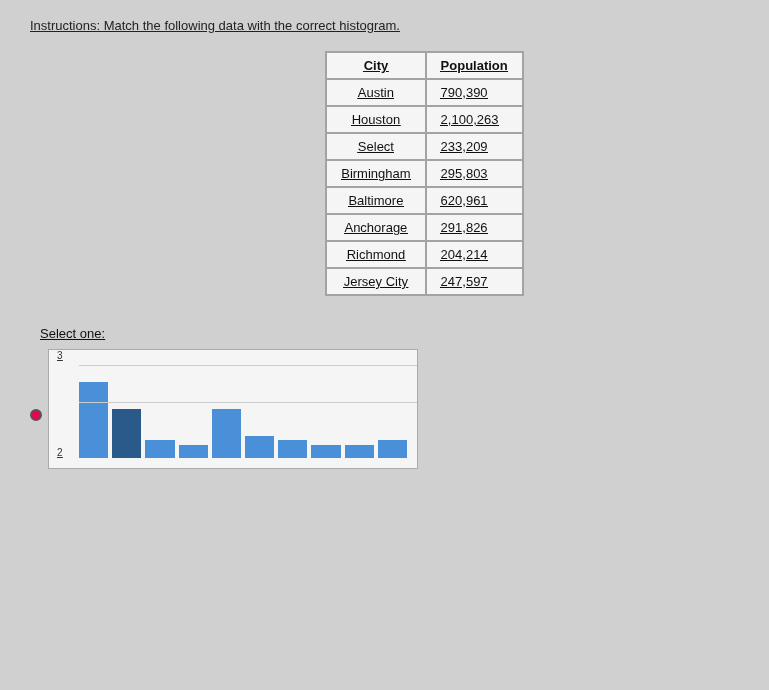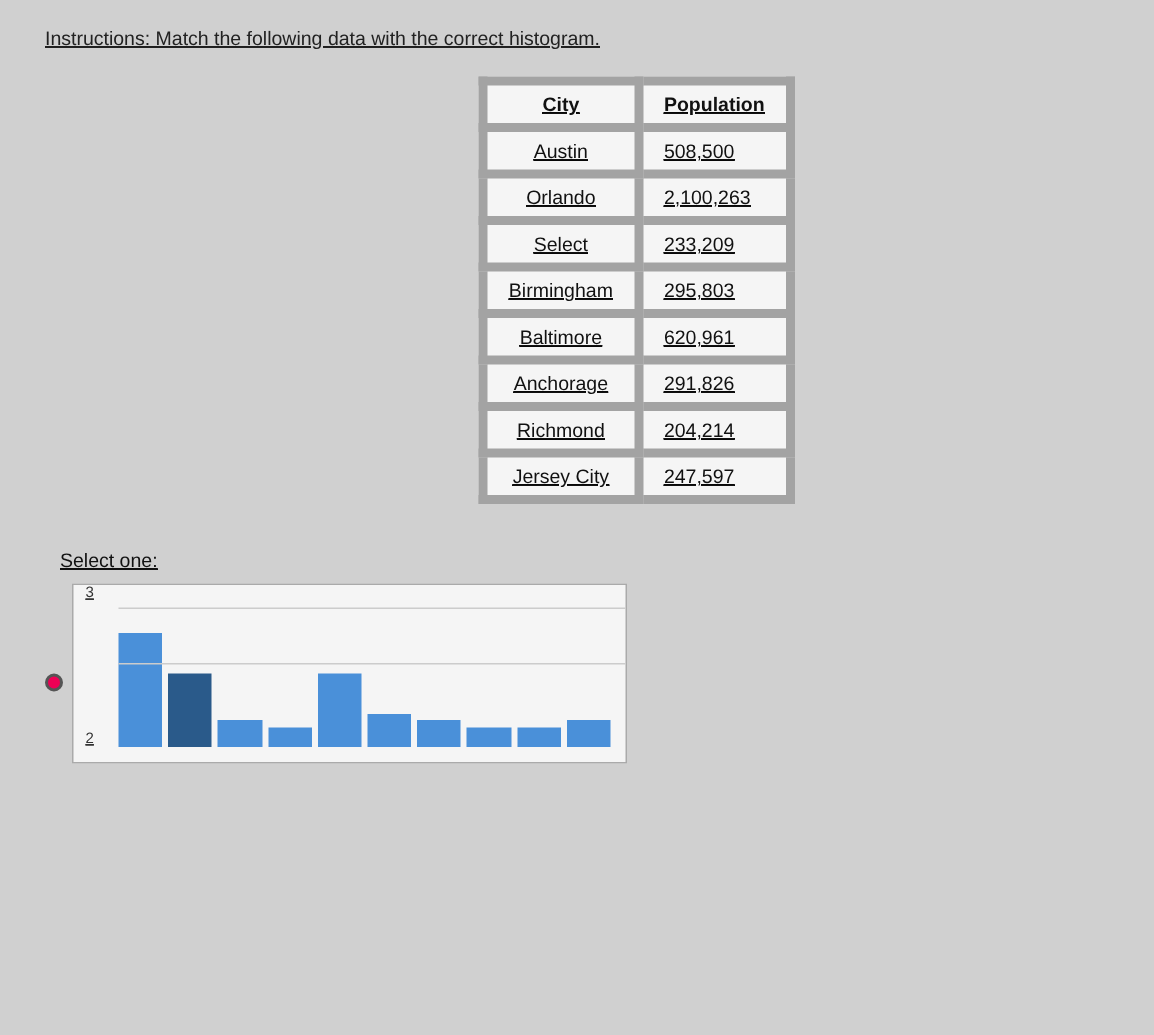--- a/index.html
+++ b/index.html
@@ -36,21 +36,21 @@
     }
 
     table.city-table {
       border-collapse: collapse;
       background: #f5f5f5;
       font-size: 13px;
     }
 
     table.city-table th,
     table.city-table td {
-      border: 6px solid #a3a3a3;
+      border: 2px solid #a3a3a3;
       padding: 5px 14px;
       color: #111;
     }
 
     table.city-table th {
       font-weight: bold;
       background: #f5f5f5;
     }
 
     table.city-table td:first-child {
@@ -147,24 +147,24 @@
       <table class="city-table">
         <thead>
           <tr>
             <th>City</th>
             <th>Population</th>
           </tr>
         </thead>
         <tbody id="table-body">
         <tr>
               <td>Austin</td>
-              <td>508,500</td>
-            </tr>
-            <tr>
-              <td>Orlando</td>
+              <td>790,390</td>
+            </tr>
+            <tr>
+              <td>Houston</td>
               <td>2,100,263</td>
             </tr>
             <tr>
               <td>Select</td>
               <td>233,209</td>
             </tr>
             <tr>
               <td>Birmingham</td>
               <td>295,803</td>
             </tr>

